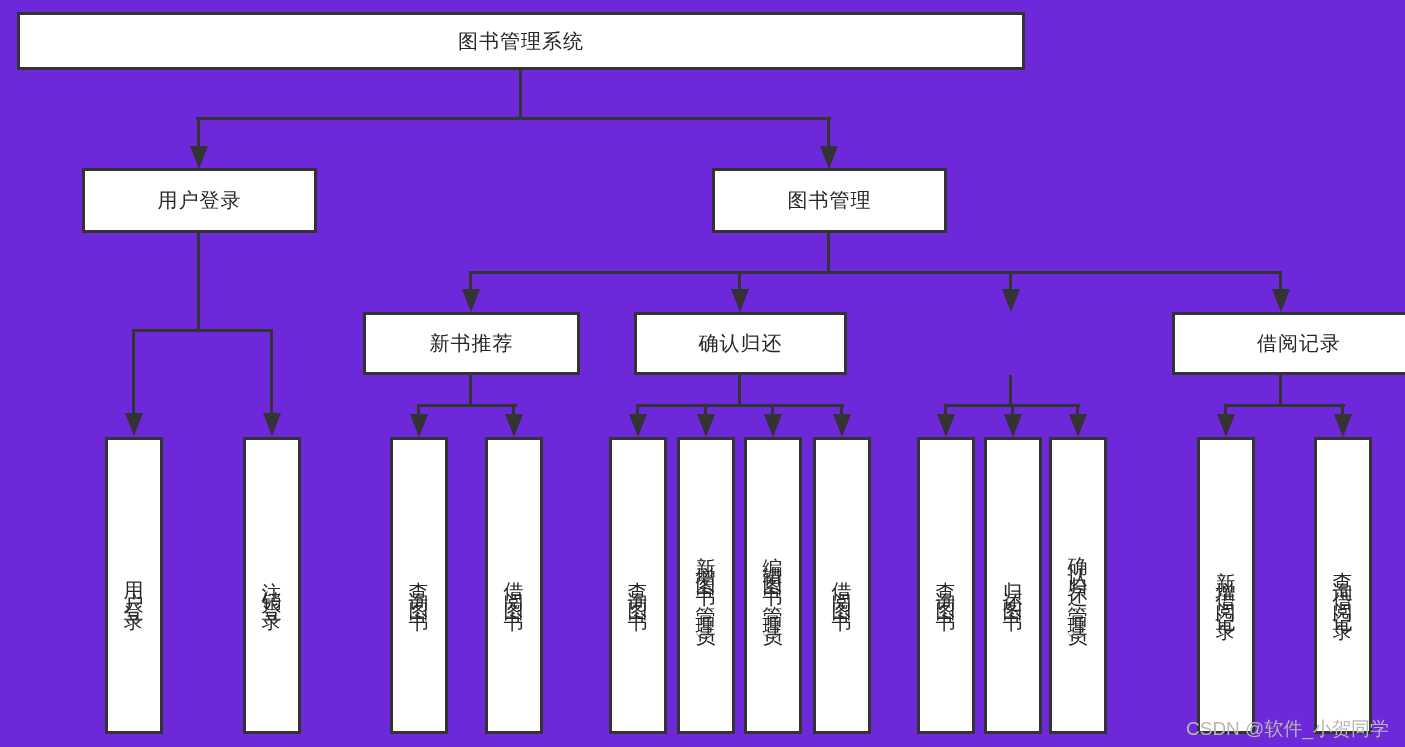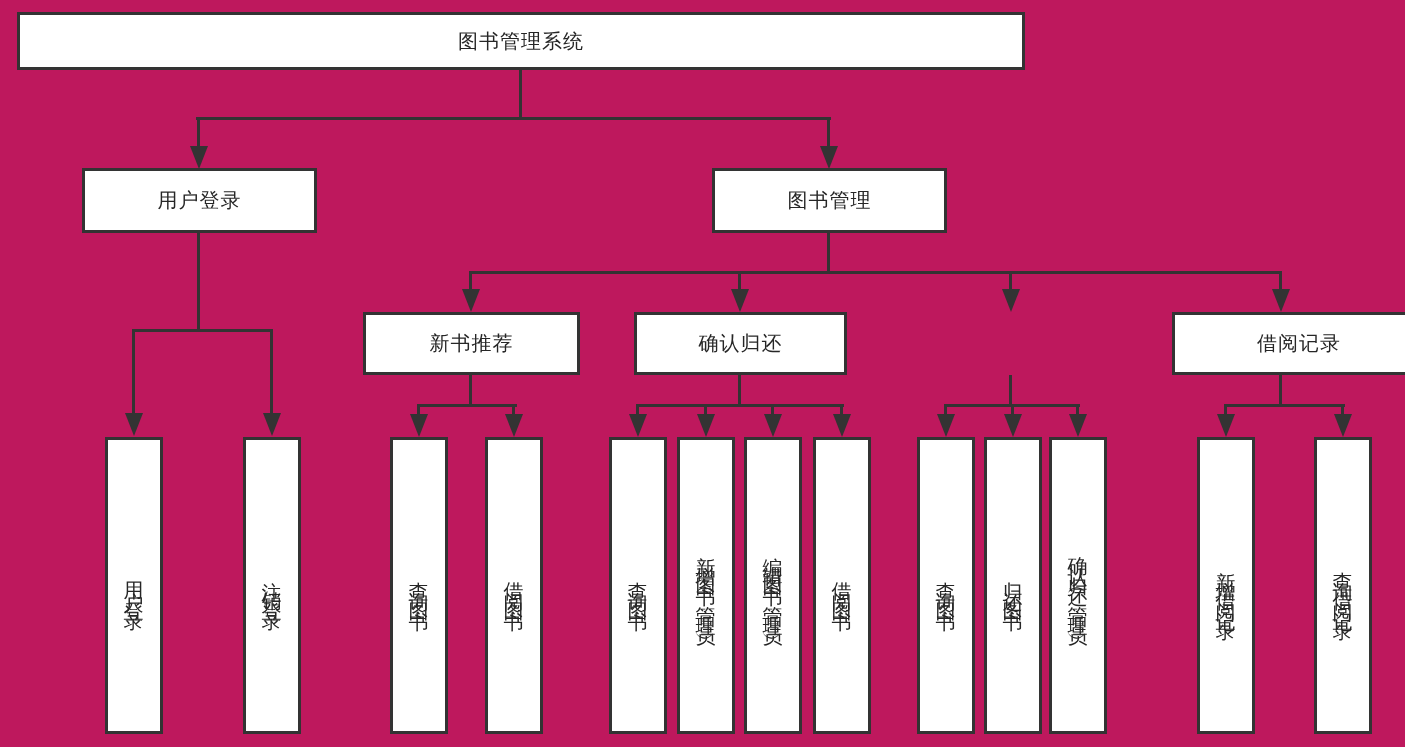--- a/index.html
+++ b/index.html
@@ -1,19 +1,19 @@
 <!DOCTYPE html>
 <html><head>
 <meta charset="utf-8">
 <style>
   html,body { margin:0; padding:0; background:#ffffff; }
   .canvas {
     position:relative;
     width:1405px; height:747px;
-    background:#be185d;
+    background:#6d28d9;
     font-family:"Liberation Sans","DejaVu Sans",sans-serif;
     overflow:hidden;
   }
   .box {
     position:absolute;
     box-sizing:border-box;
     border:3px solid #333333;
     background:#ffffff;
     display:flex;
     align-items:center;
@@ -171,14 +171,15 @@
   <div class="vline" style="left:1076px; top:404px; height:12px;"></div>
   <div class="arrow" style="left:1069px; top:414px;"></div>
 
   <div class="vline" style="left:1279px; top:375px; height:31px;"></div>
   <div class="hline" style="left:1224px; top:404px; width:121px;"></div>
   <div class="vline" style="left:1224px; top:404px; height:12px;"></div>
   <div class="arrow" style="left:1217px; top:414px;"></div>
   <div class="vline" style="left:1341px; top:404px; height:12px;"></div>
   <div class="arrow" style="left:1334px; top:414px;"></div>
 
+  <div class="watermark">CSDN @软件_小贺同学</div>
 
 </div>
 
 </body></html>

